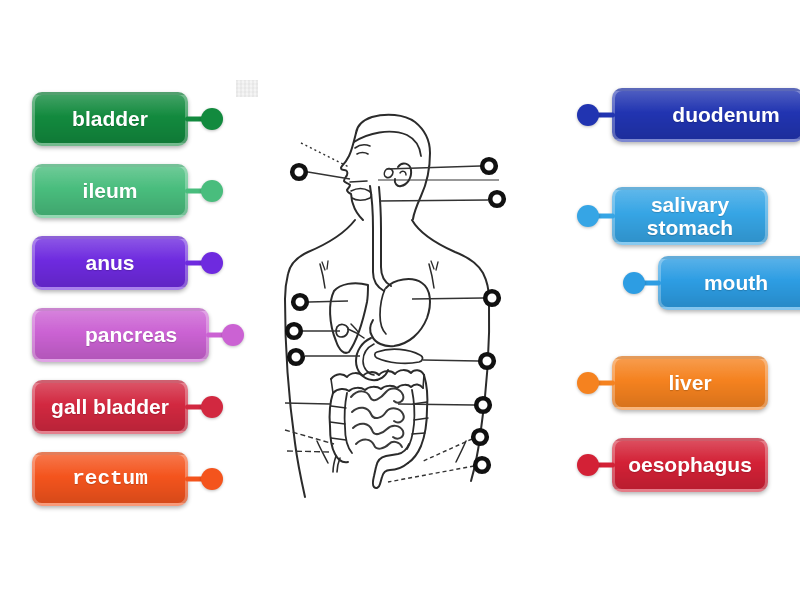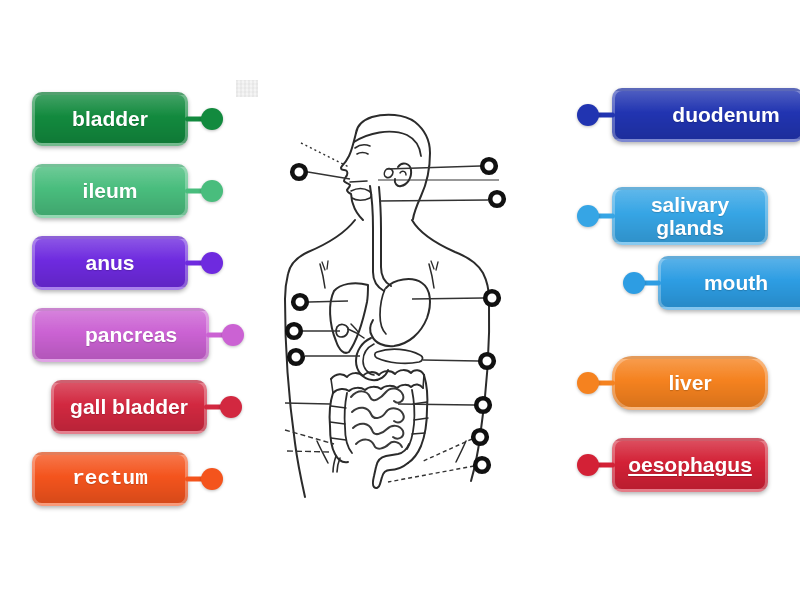--- a/index.html
+++ b/index.html
@@ -178,50 +178,50 @@
   <div class="pill left" style="top: 236px; --c: #6e2adf;">
     <span class="pill-text">anus</span>
     <span class="stem"></span>
     <span class="dot"></span>
   </div>
   <div class="pill left" style="top: 308px; padding-left: 21px; --c: #cb62d3;">
     <span class="pill-text">pancreas</span>
     <span class="stem"></span>
     <span class="dot"></span>
   </div>
-  <div class="pill left" style="top: 380px; margin-left: 19px; --c: #d22840;">
+  <div class="pill left" style="top: 380px; --c: #d22840;">
     <span class="pill-text">gall bladder</span>
     <span class="stem"></span>
     <span class="dot"></span>
   </div>
   <div class="pill left" style="top: 452px; font-family: Liberation Mono, monospace; --c: #f4541d;">
     <span class="pill-text">rectum</span>
     <span class="stem"></span>
     <span class="dot"></span>
   </div>
 
   <div class="pill right" style="top: 88px; padding-left: 36px; --c: #2134b1;">
     <span class="pill-text">duodenum</span>
     <span class="stem"></span>
     <span class="dot"></span>
   </div>
   <div class="pill right" style="top: 187px; height: 52px; --c: #36a5e5;">
-    <span class="pill-text">salivary glands</span>
+    <span class="pill-text">salivary stomach</span>
     <span class="stem"></span>
     <span class="dot"></span>
   </div>
   <div class="pill right" style="top: 256px; margin-left: 46px; --c: #2d9de3;">
     <span class="pill-text">mouth</span>
     <span class="stem"></span>
     <span class="dot"></span>
   </div>
-  <div class="pill right" style="top: 356px; border-radius: 20px; --c: #f5821f;">
+  <div class="pill right" style="top: 356px; --c: #f5821f;">
     <span class="pill-text">liver</span>
     <span class="stem"></span>
     <span class="dot"></span>
   </div>
-  <div class="pill right" style="top: 438px; text-decoration: underline; --c: #d32136;">
+  <div class="pill right" style="top: 438px; --c: #d32136;">
     <span class="pill-text">oesophagus</span>
     <span class="stem"></span>
     <span class="dot"></span>
   </div>
 
 </div>
 
 </body></html>

